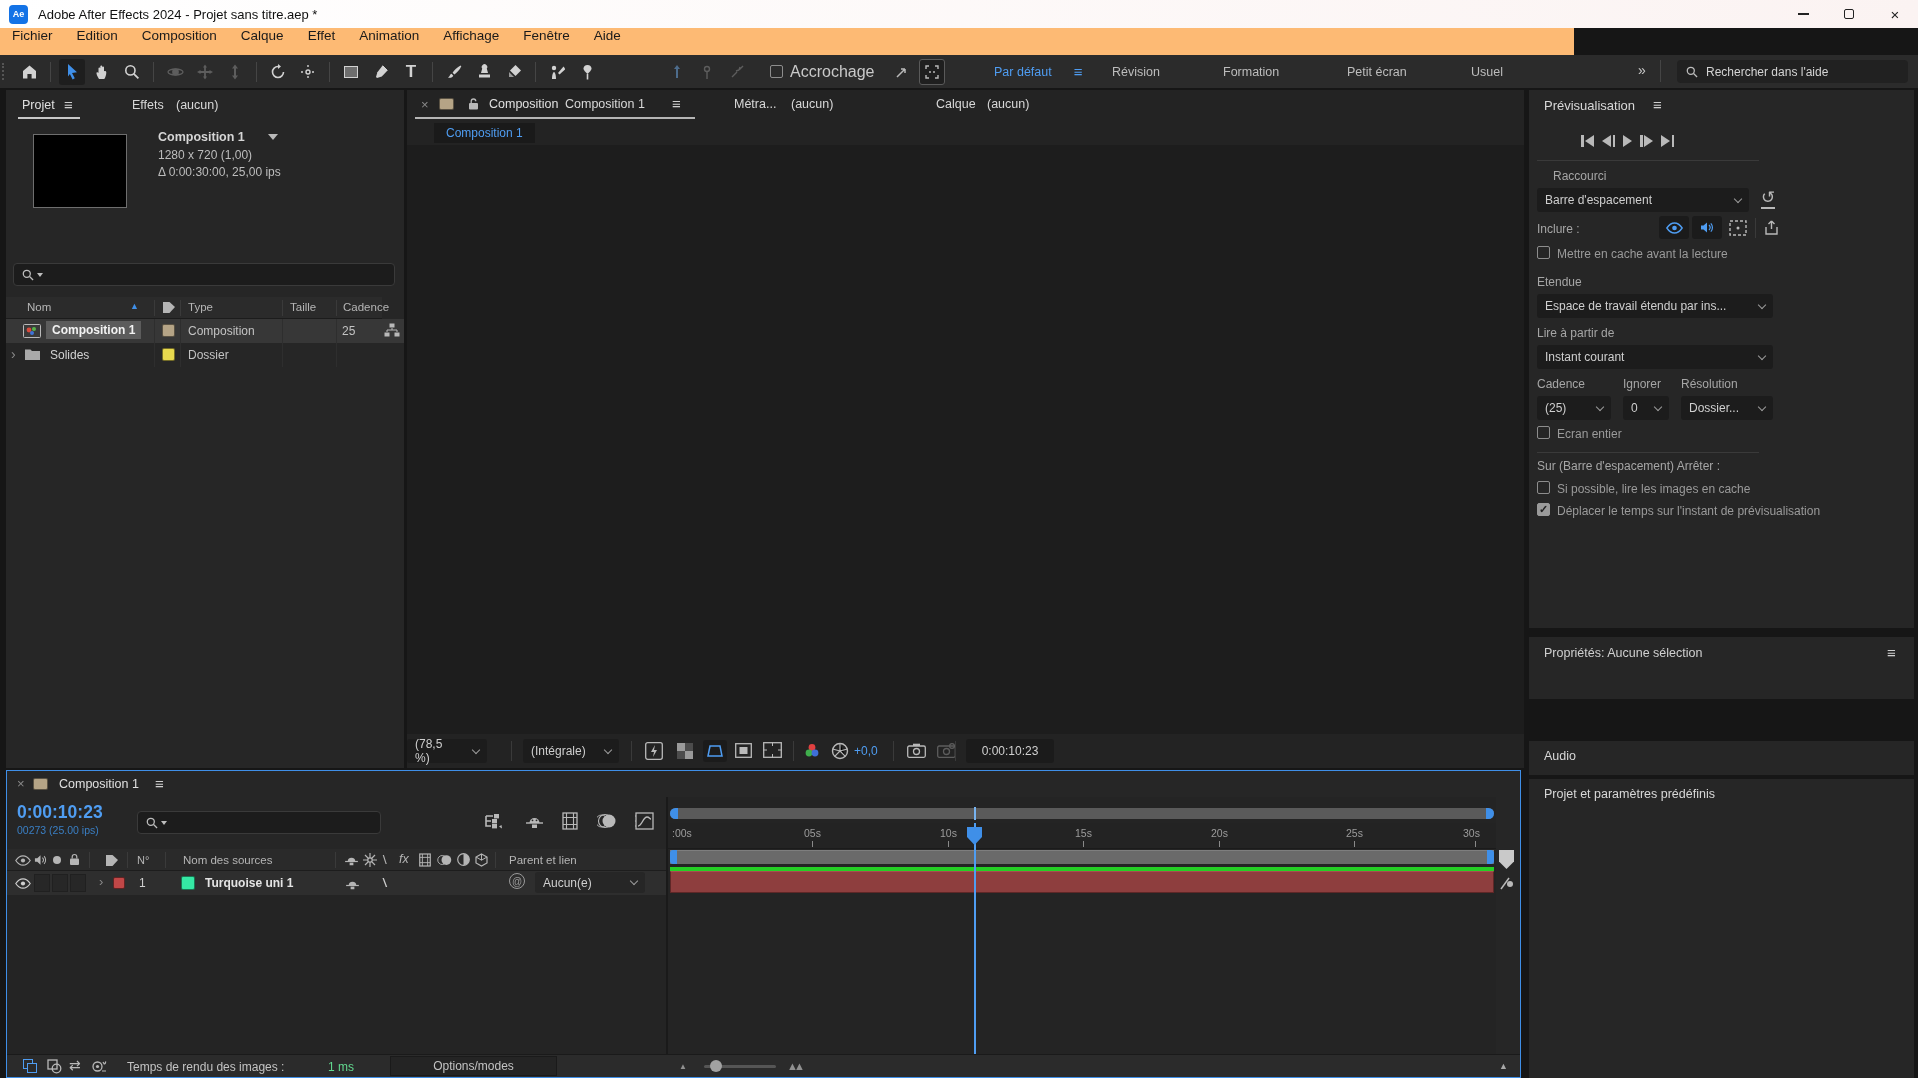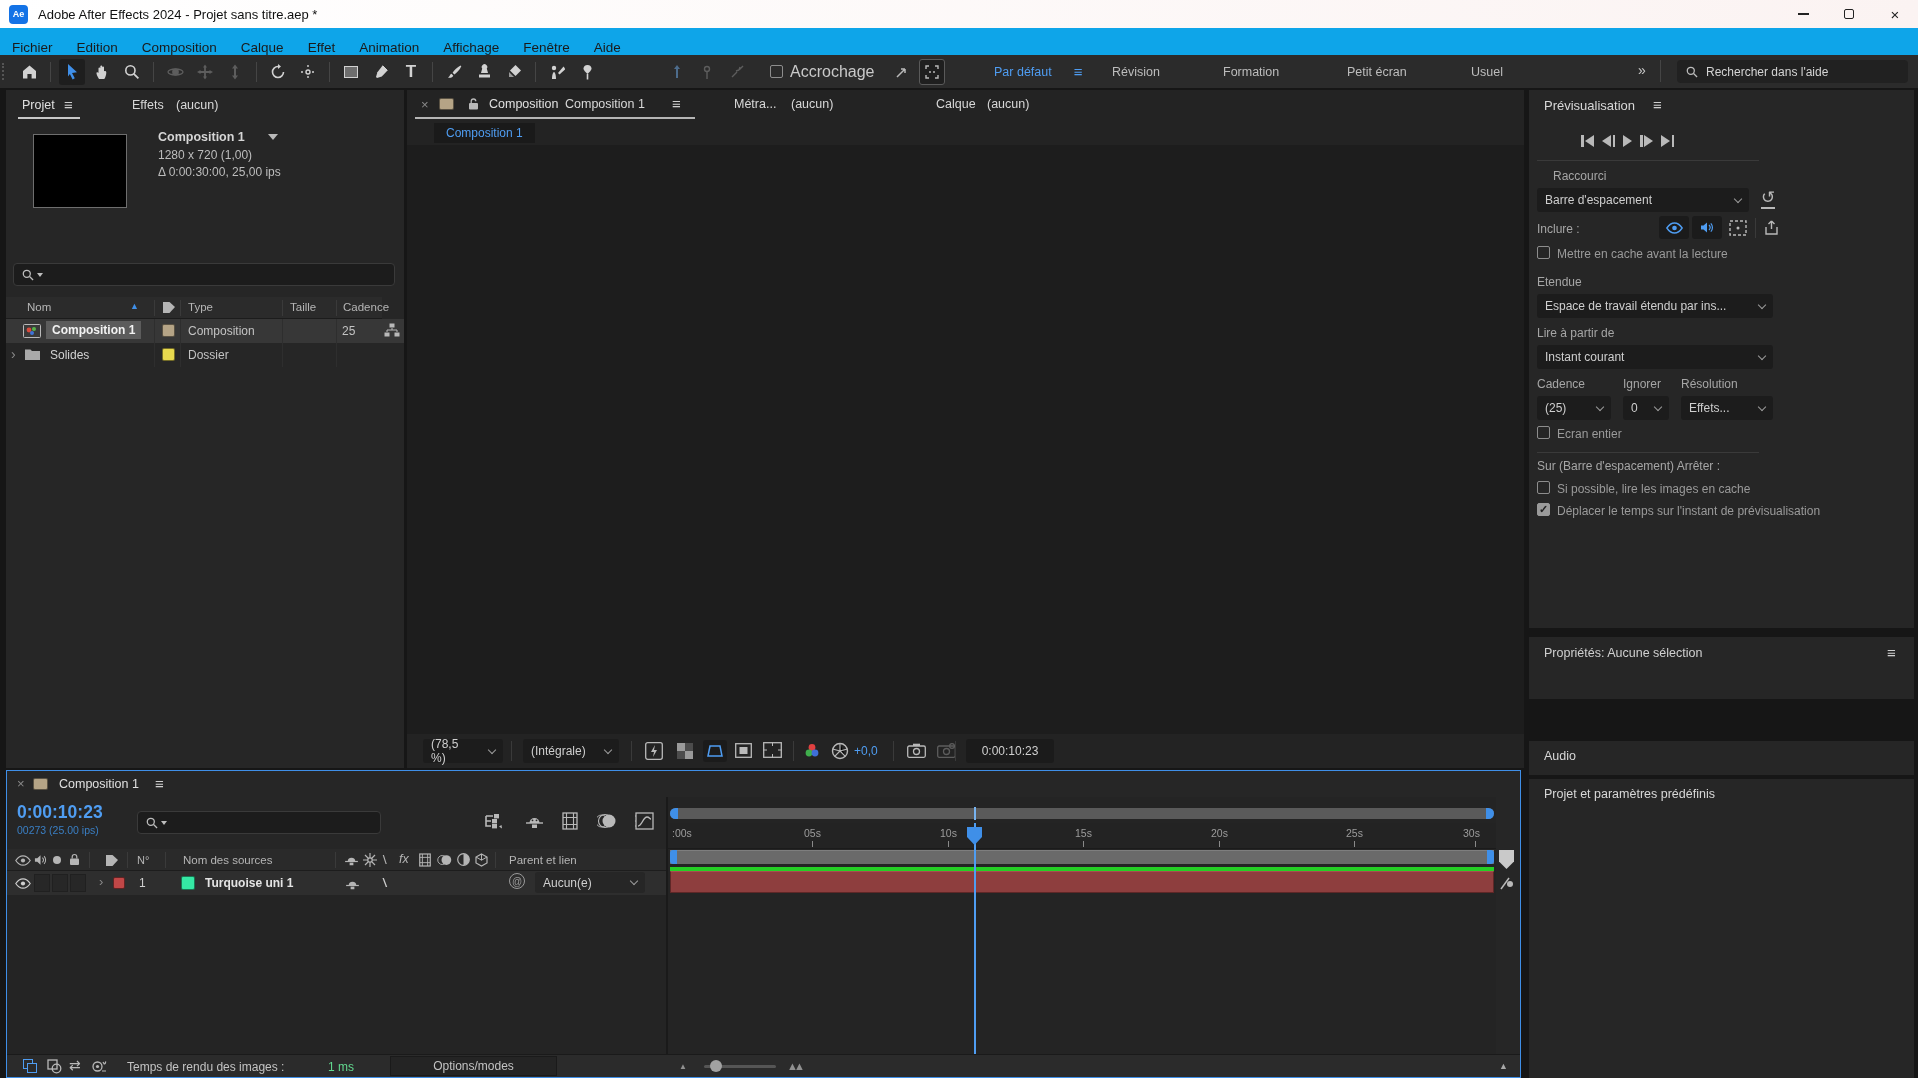--- a/index.html
+++ b/index.html
@@ -9,21 +9,21 @@
   .t{position:absolute;white-space:nowrap;}
   .row{display:flex;align-items:center;}
   .dim{color:#8a8a8a;}
   .disabled{color:#5d5d5d;}
   .blue{color:#4f9df2;}
   svg{display:block;}
   
   .titlebar{position:absolute;left:0;top:0;width:1918px;height:28px;background:linear-gradient(90deg,#ffffff,#fbf3f2);color:#111;display:flex;align-items:center;}
   .appicon{width:19px;height:19px;border-radius:4px;background:#1473e6;color:#fff;font-size:9px;font-weight:bold;display:flex;align-items:center;justify-content:center;margin:0 10px 0 9px;}
   .winbtn{width:46px;height:28px;display:flex;align-items:center;justify-content:center;color:#222;}
-  .menubar{position:absolute;left:0;top:28px;width:1918px;height:27px;background:#0ea5e9;color:#1a1a1a;display:flex;align-items:flex-end;font-size:13.5px;}
+  .menubar{position:absolute;left:0;top:28px;width:1574px;height:27px;background:#fdba74;color:#1a1a1a;display:flex;align-items:flex-start;font-size:13.5px;}
   .menubar span{padding:0 12px;}
   
   .toolbar{position:absolute;left:0;top:55px;width:1918px;height:33px;background:#2b2b2b;}
   .tool{width:26px;height:26px;display:flex;align-items:center;justify-content:center;border-radius:3px;margin:0 2px;color:#d2d2d2;}
   .tool.active{background:#1e1e1e;color:#3f8fe8;}
   .tool.off{color:#5d5d5d;}
   .tsep{width:1px;height:20px;background:#454545;margin:0 6px;}
   .ws{position:absolute;top:0;height:33px;display:flex;align-items:center;font-size:12.5px;color:#bdbdbd;}
   
   .panel{position:absolute;background:#262626;}
@@ -323,21 +323,21 @@
     <span class="t ptab disabled" style="left:327px;top:7px;">Métra...</span>
     <span class="t ptab dim" style="left:384px;top:7px;">(aucun)</span>
     <span class="t ptab disabled" style="left:529px;top:7px;">Calque</span>
     <span class="t ptab dim" style="left:580px;top:7px;">(aucun)</span>
 
     <span class="t" style="left:27px;top:33px;padding:3px 12px;background:#1a1a1a;font-size:12px;color:#4f9df2;">Composition 1</span>
 
     <div class="abs" style="left:0;top:55px;width:1117px;height:589px;background:#1d1d1d;"></div>
 
     <div class="abs" style="left:0;top:644px;width:1117px;height:34px;background:#232323;">
-      <span class="dd" style="left:16px;top:5px;width:80px;gap:24px;">
+      <span class="dd" style="left:0;top:5px;width:80px;gap:24px;">
           <span>(78,5 %)</span>
           <span class="cv"></span>
         </span>
       <span class="t vsep" style="left:104px;top:7px;height:20px;"></span>
       <span class="dd" style="left:116px;top:5px;width:96px;">
           <span>(Intégrale)</span>
           <span class="cv"></span>
         </span>
       <span class="t vsep" style="left:224px;top:7px;height:20px;"></span>
       <svg class="t" style="left:238px;top:8px;" width="18" height="18" viewBox="0 0 18 18">
@@ -467,21 +467,21 @@
     <span class="lbl" style="left:152px;top:287px;">Résolution</span>
     <span class="dd" style="left:8px;top:306px;width:74px;">
         <span>(25)</span>
         <span class="cv"></span>
       </span>
     <span class="dd" style="left:94px;top:306px;width:46px;">
         <span>0</span>
         <span class="cv"></span>
       </span>
     <span class="dd" style="left:152px;top:306px;width:92px;">
-        <span>Effets...</span>
+        <span>Dossier...</span>
         <span class="cv"></span>
       </span>
 
     <span class="chk" style="left:8px;top:336px;"></span>
     <span class="lbl" style="left:28px;top:337px;color:#9a9a9a;">Ecran entier</span>
 
     <span class="hsep" style="left:8px;top:362px;width:222px;"></span>
     <span class="lbl" style="left:8px;top:369px;">Sur (Barre d'espacement) Arrêter :</span>
 
     <span class="chk" style="left:8px;top:391px;"></span>

